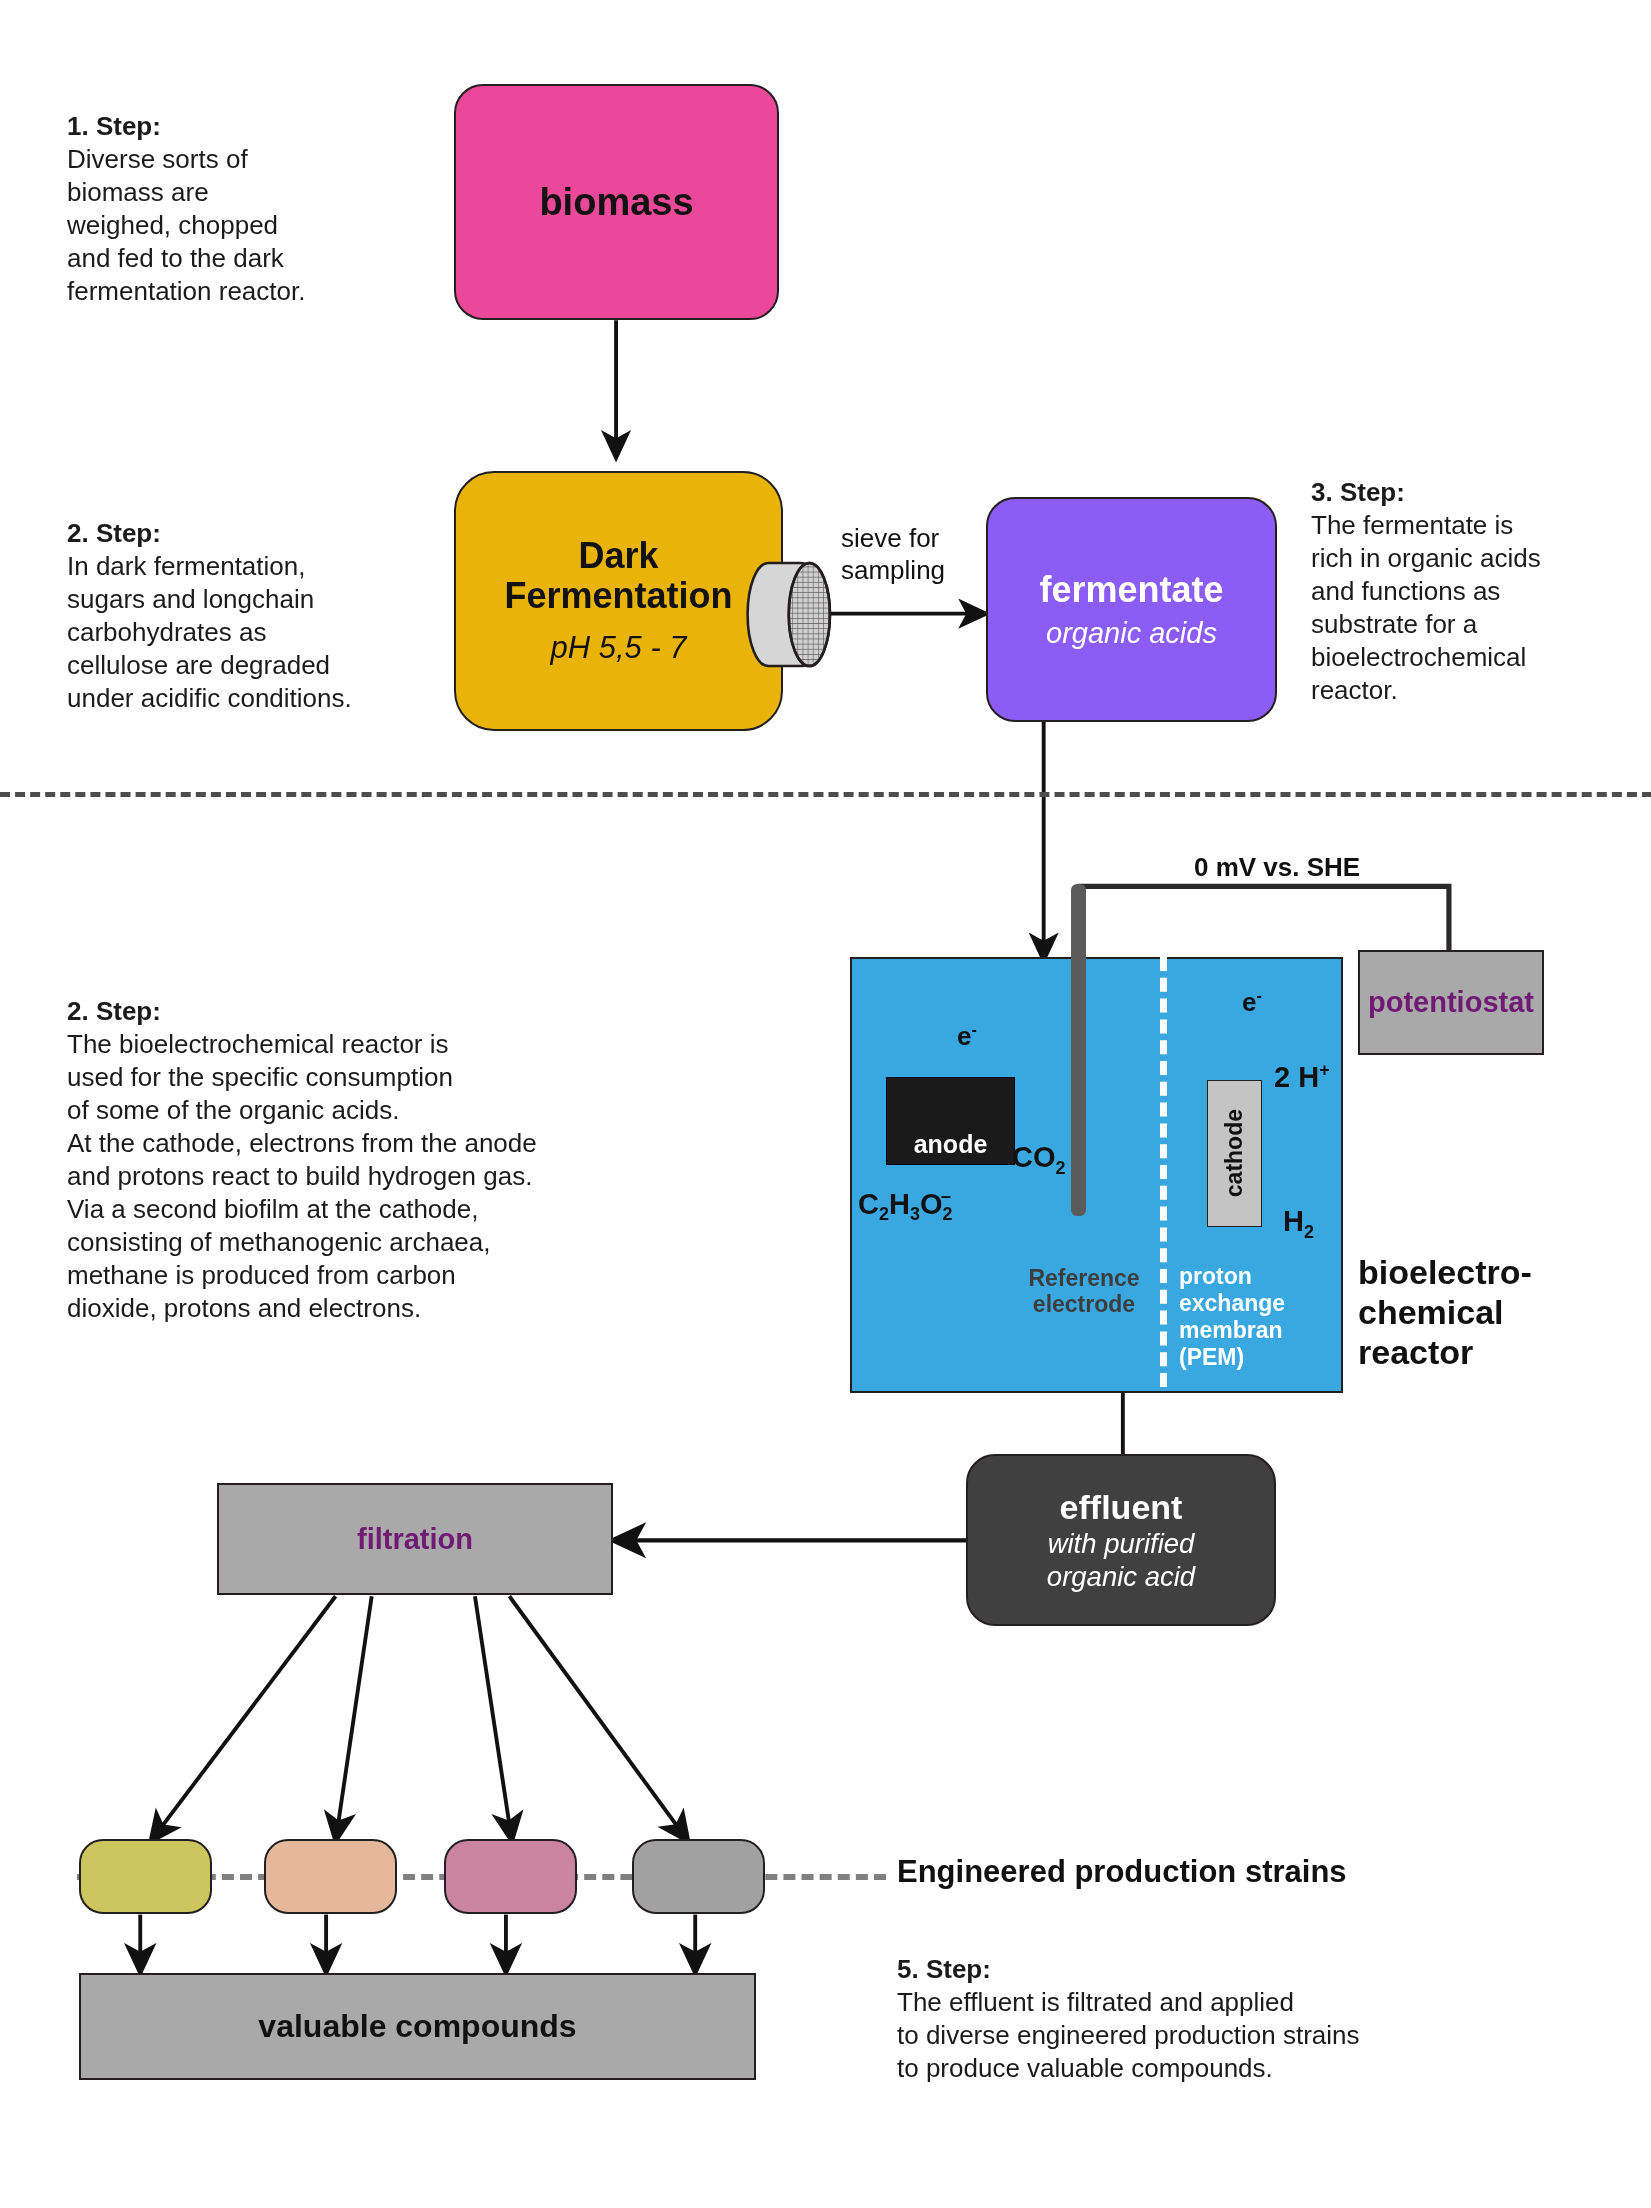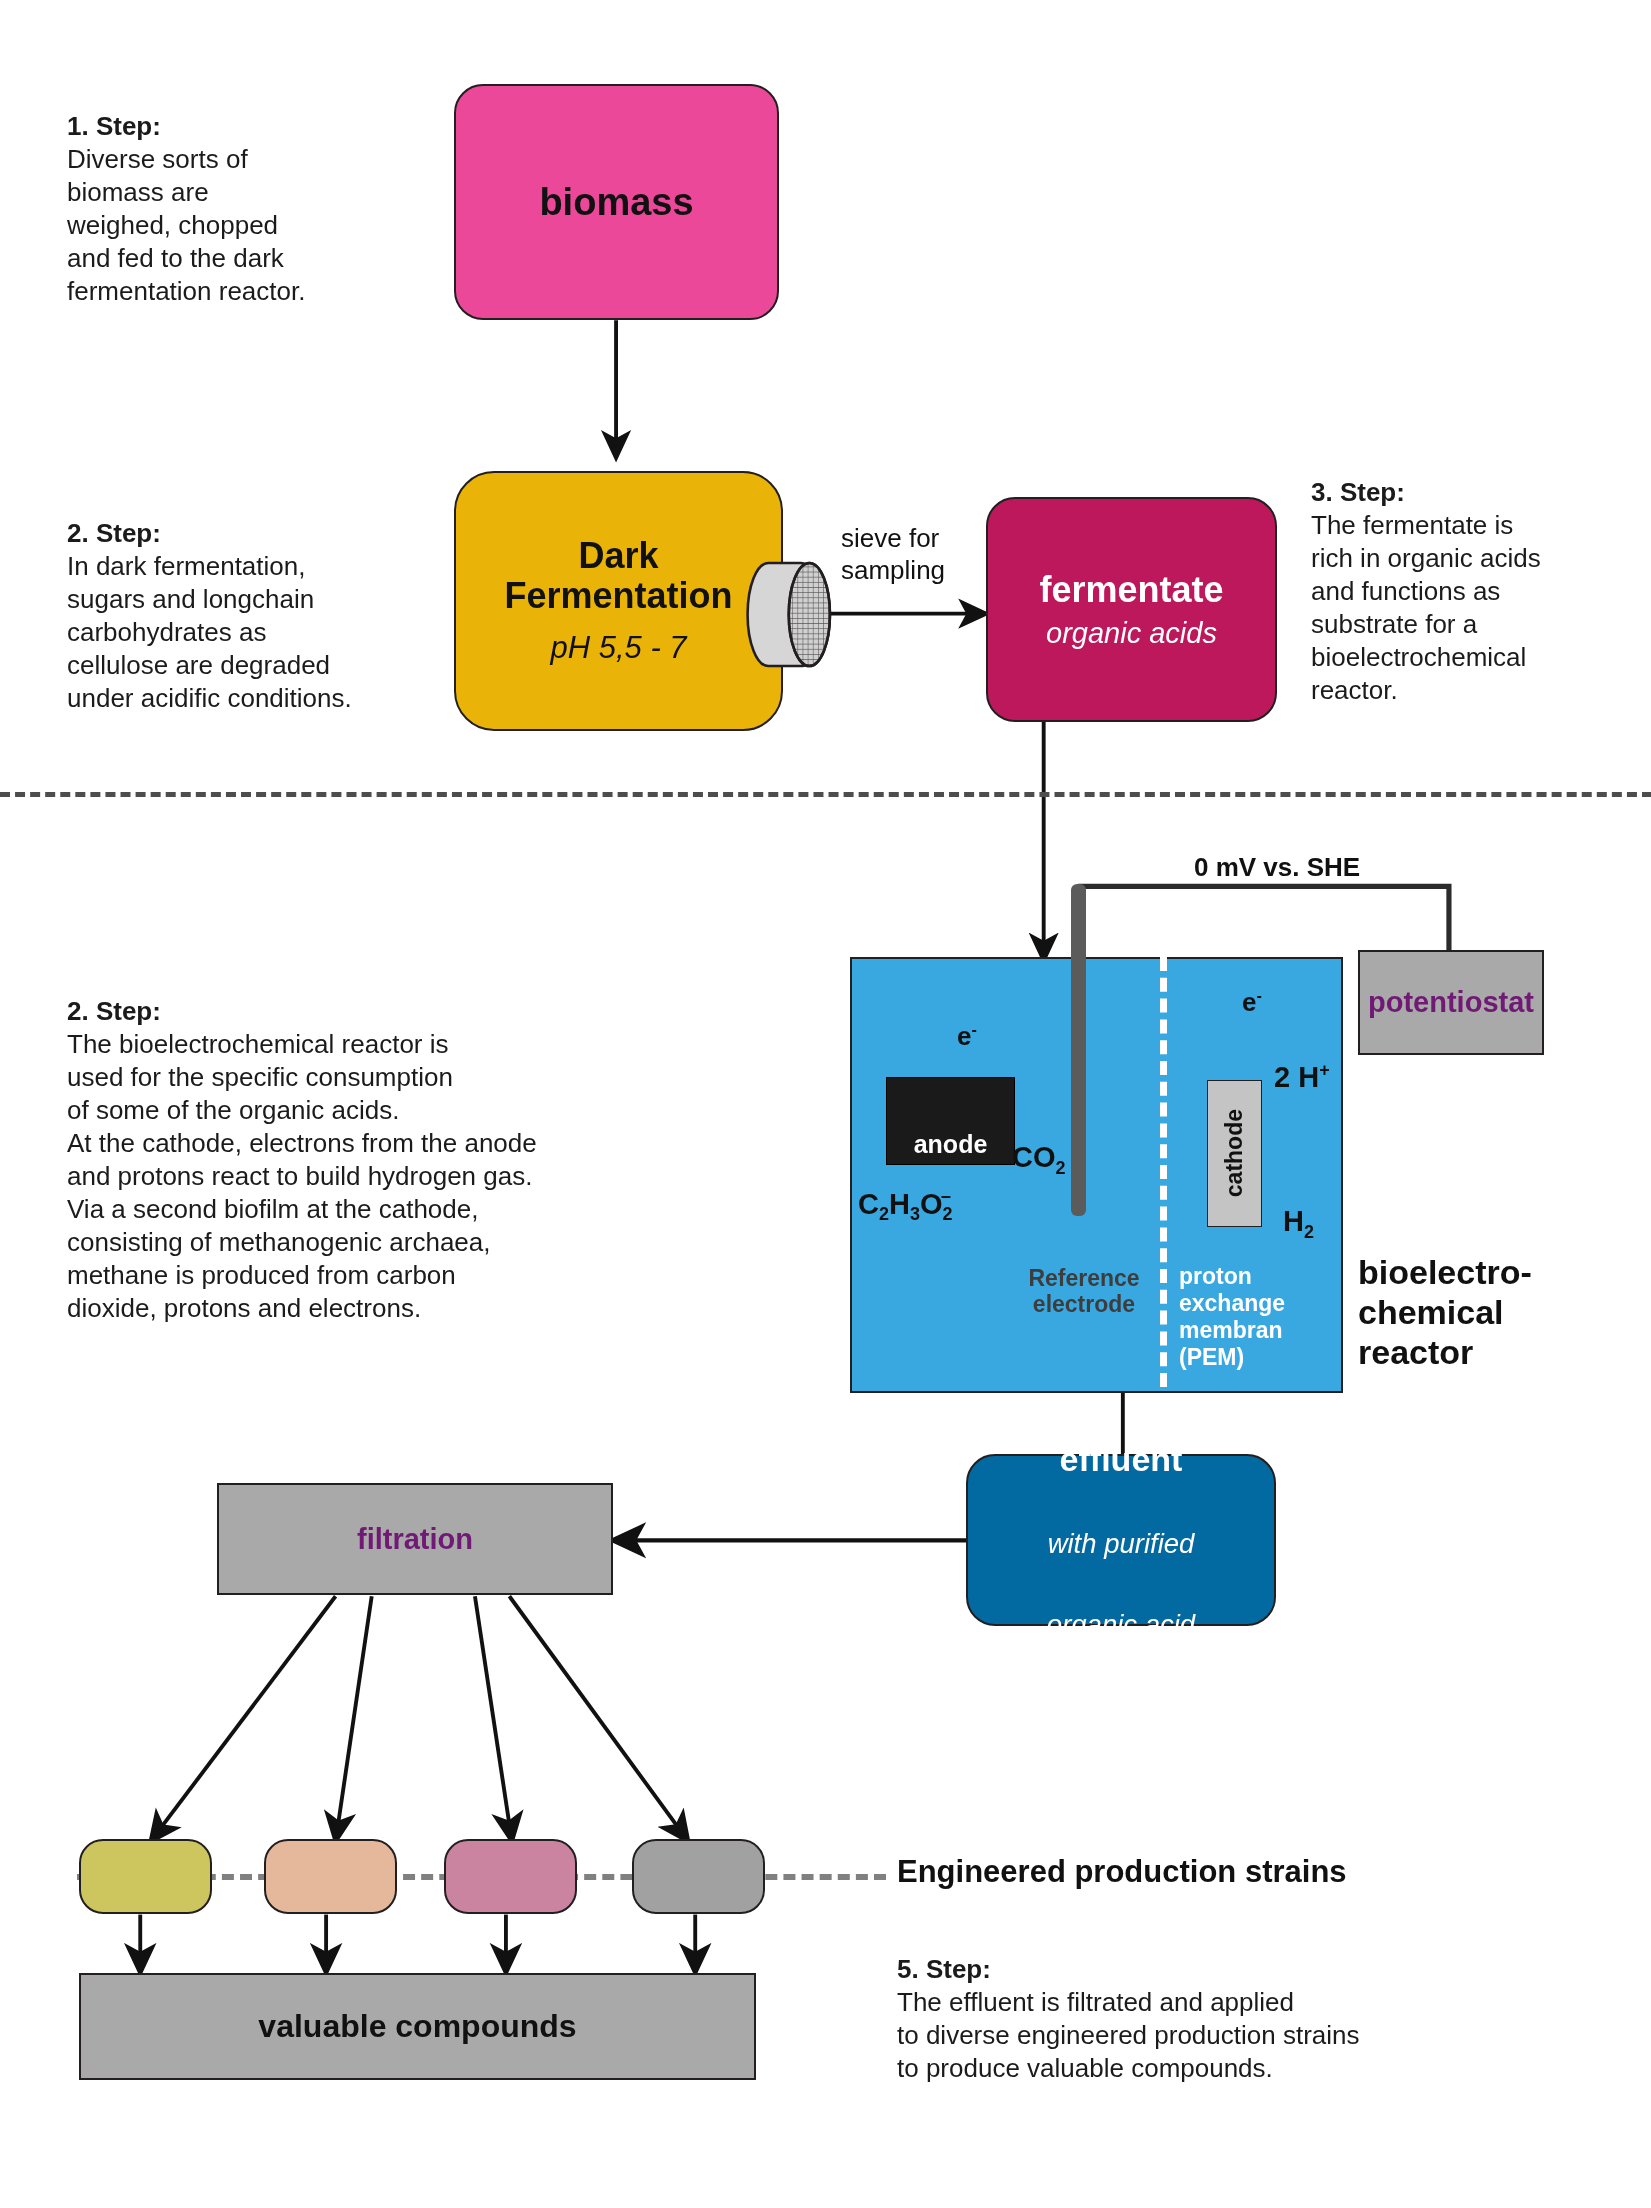--- a/index.html
+++ b/index.html
@@ -18,25 +18,25 @@
   .rbox{border:2.6px solid #231f20;border-radius:29px;}
   .sqbox{border:2.6px solid #231f20;}
 
   .biomass{background:#ec4899;}
   .biomass .t{font-size:38px;font-weight:bold;color:#111;}
 
   .darkferm{background:#eab308;border-radius:40px;}
   .darkferm .t{font-size:36px;font-weight:bold;color:#111;line-height:1.12;}
   .darkferm .ph{font-size:31px;font-style:italic;color:#111;margin-top:13.8px;}
 
-  .fermentate{background:#be185d;}
+  .fermentate{background:#8b5cf6;}
   .fermentate .t{font-size:36px;font-weight:bold;color:#fff;}
   .fermentate .s{font-size:29px;font-style:italic;color:#fff;margin-top:5.2px;}
 
-  .effluent{background:#0369a1;gap:48px;}
+  .effluent{background:#404040;}
   .effluent .t{font-size:34px;font-weight:bold;color:#fff;}
   .effluent .s{font-size:27.5px;font-style:italic;color:#fff;line-height:1.2;}
 
   .greybox{background:#a9a9a9;border:2.6px solid #231f20;}
   .greybox .t{font-size:29px;font-weight:bold;color:#701a75;}
 
   
   .reactor{background:#3aa8e0;border:2.6px solid #231f20;}
   .anode{background:#1a1a1a;border:1.7px solid #000;display:flex;
          align-items:center;justify-content:center;}

